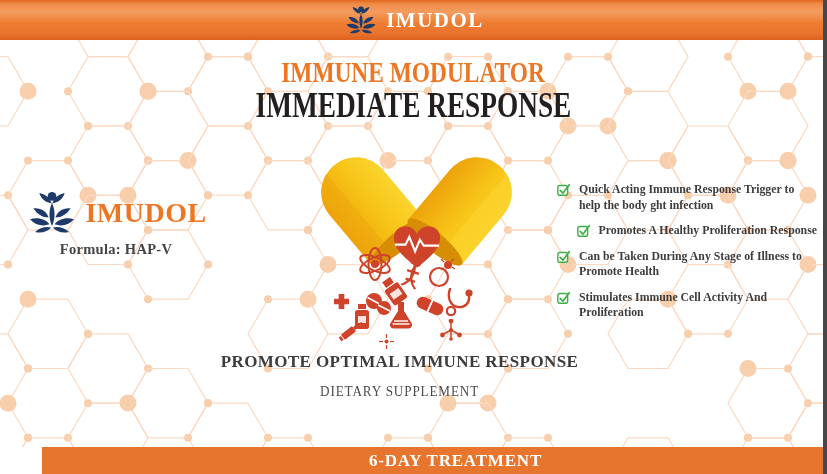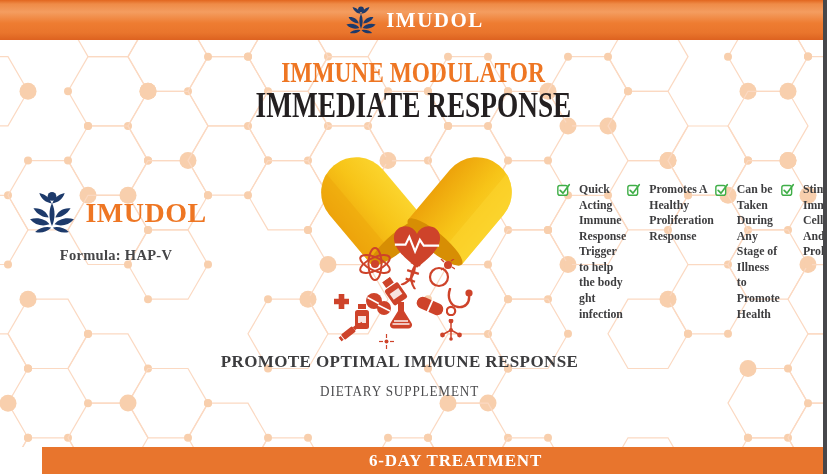--- a/index.html
+++ b/index.html
@@ -24,24 +24,24 @@
   .headline .t1{display:inline-block;transform:scaleX(.78);font-size:35px;font-weight:bold;color:#231f20;white-space:nowrap;}
   .headline .t2{display:inline-block;transform:scaleX(.78);font-size:30px;font-weight:bold;color:#ee7623;white-space:nowrap;margin-top:1px;}
   
   .capsule-wrap{position:absolute;left:295px;top:98px;width:245px;height:218px;}
   .capsule-wrap svg{position:absolute;}
   
   .left-brand{position:absolute;left:16px;top:150px;width:200px;text-align:center;}
   .lb-row{display:flex;align-items:center;justify-content:center;gap:6px;}
   .lb-row .mark{width:54px;height:45px;}
   .lb-name{color:#ee7623;font-size:28px;font-weight:bold;letter-spacing:.5px;}
-  .formula{margin-top:12px;font-size:14.5px;font-weight:bold;color:#454547;letter-spacing:.3px;}
+  .formula{margin-top:6px;font-size:14.5px;font-weight:bold;color:#454547;letter-spacing:.3px;}
   
   .benefits{position:absolute;left:557px;top:142px;width:260px;margin:0;padding:0;list-style:none;
-    display:flex;flex-direction:row;gap:1px;}
+    display:flex;flex-direction:column;gap:10px;align-items:flex-end;}
   .benefits li{display:flex;align-items:flex-start;gap:8px;font-size:11.8px;font-weight:bold;color:#3d3d3f;line-height:1.32;}
   .benefits .cb{flex:0 0 auto;width:14px;height:14px;margin-top:1px;}
   
   .claim{position:absolute;left:0;top:311px;width:799px;text-align:center;color:#3c3c3e;}
   .claim .c1,.claim .c2{font-size:17px;font-weight:bold;letter-spacing:.4px;line-height:1.35;}
   .claim .supp{display:inline-block;transform:scaleX(.85);margin-top:8px;font-size:15.5px;color:#4c4c4e;letter-spacing:1px;}
   
   .treatment-bar{
     position:absolute;left:0;bottom:0;width:827px;height:27px;background:#e8752d;
     display:flex;align-items:center;justify-content:center;z-index:5;margin-left:42px;

